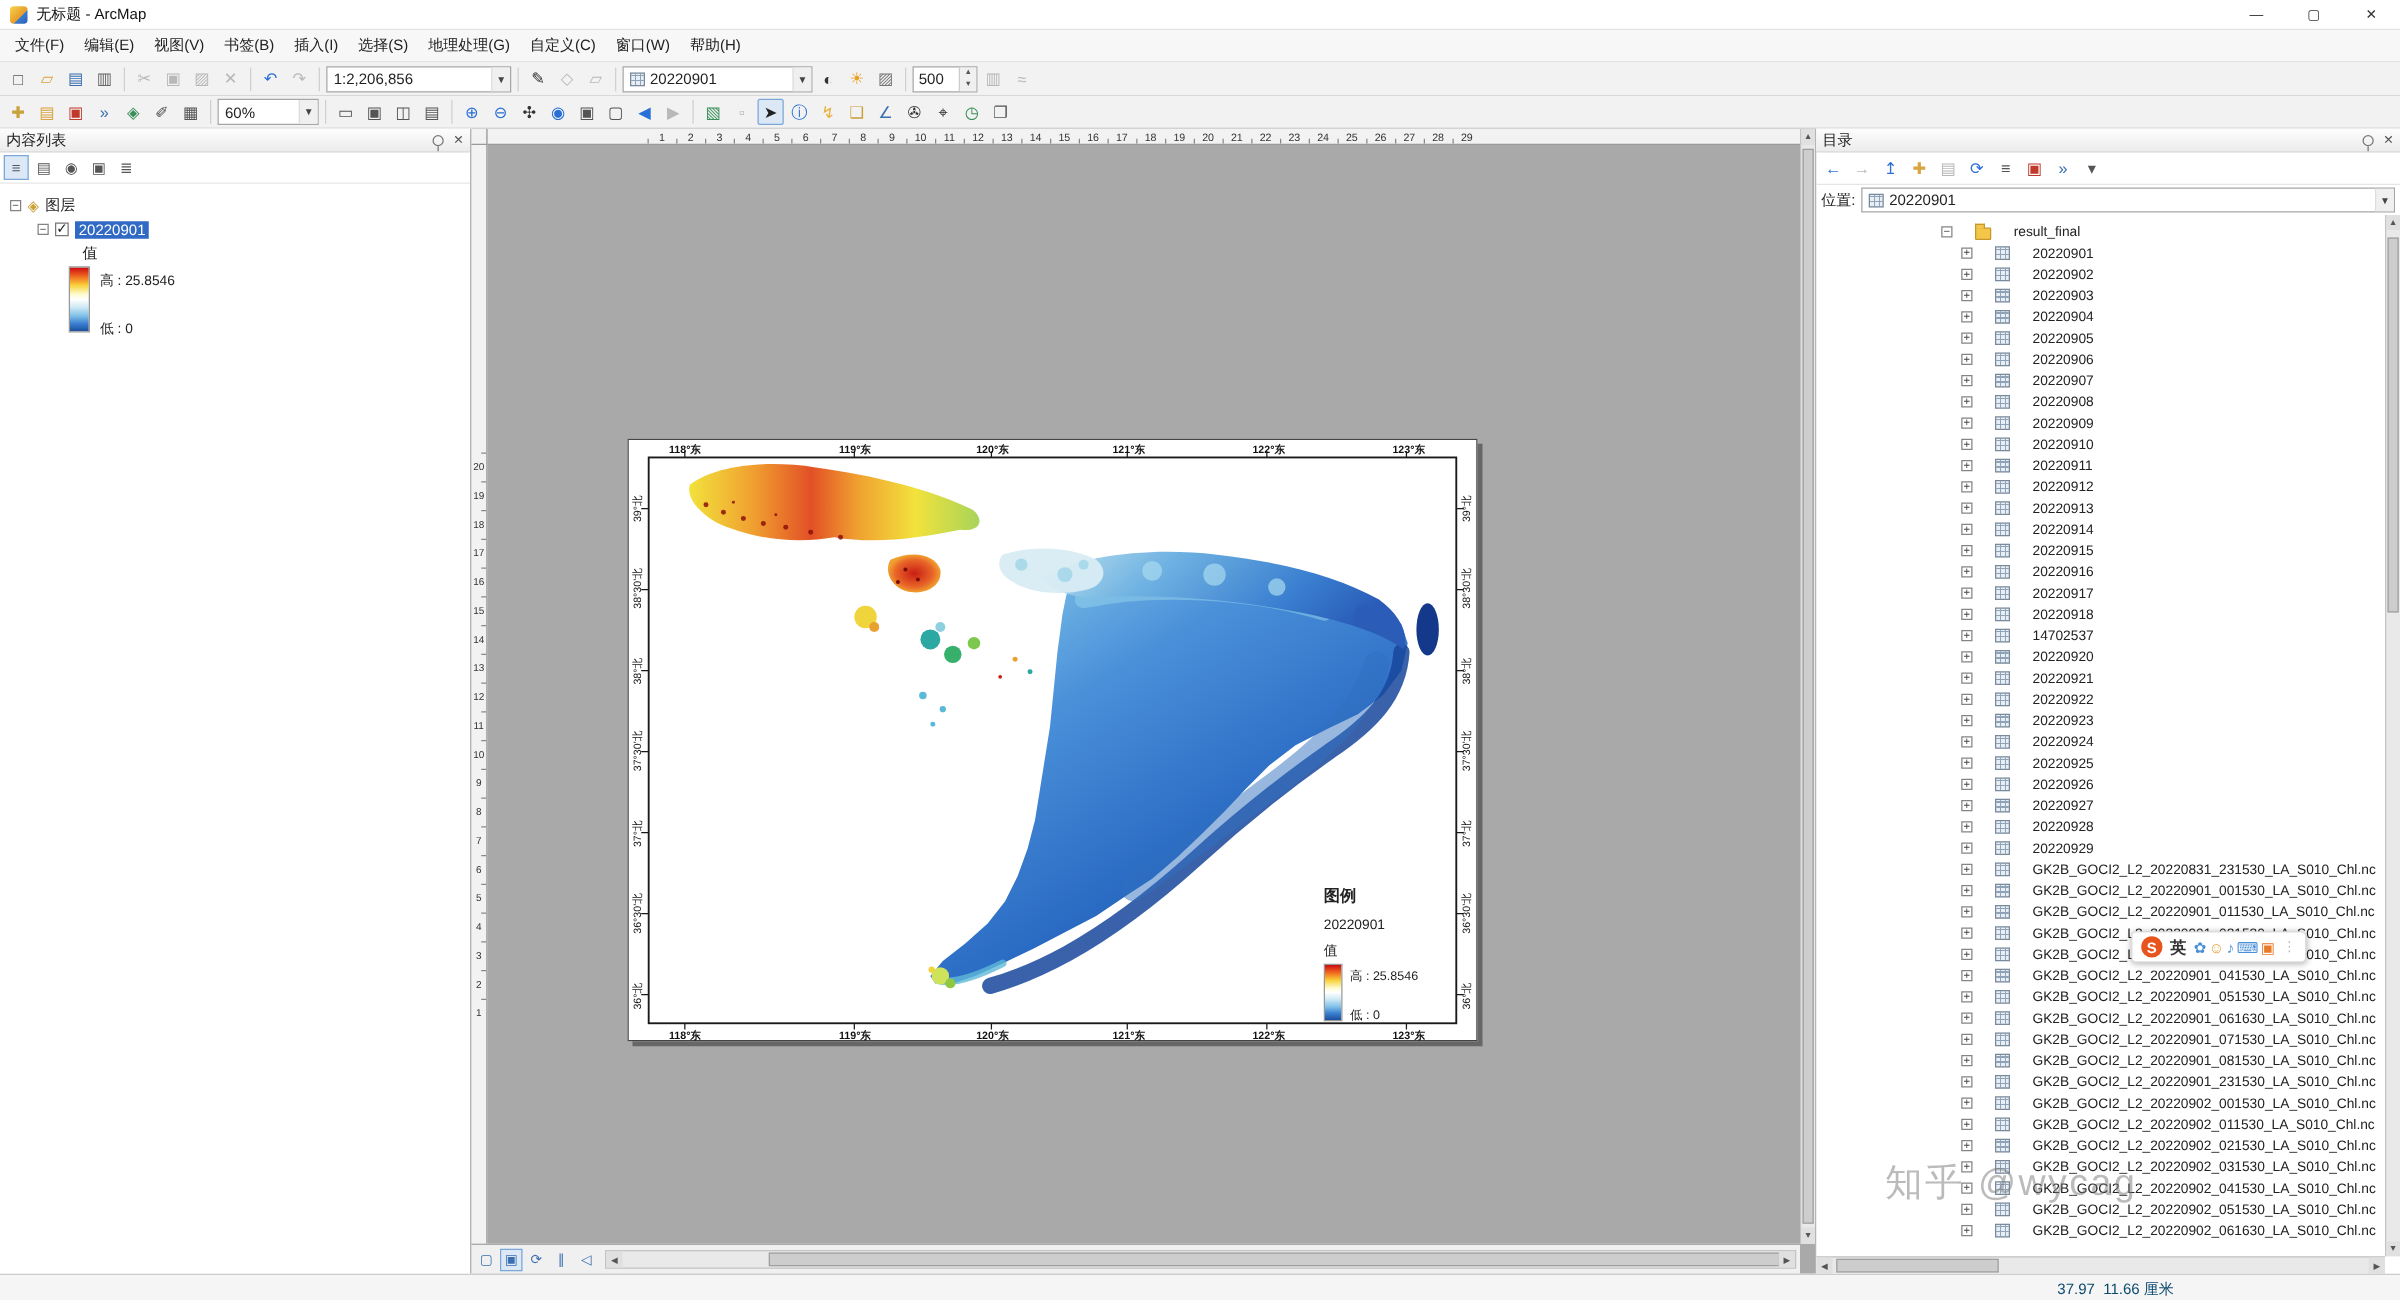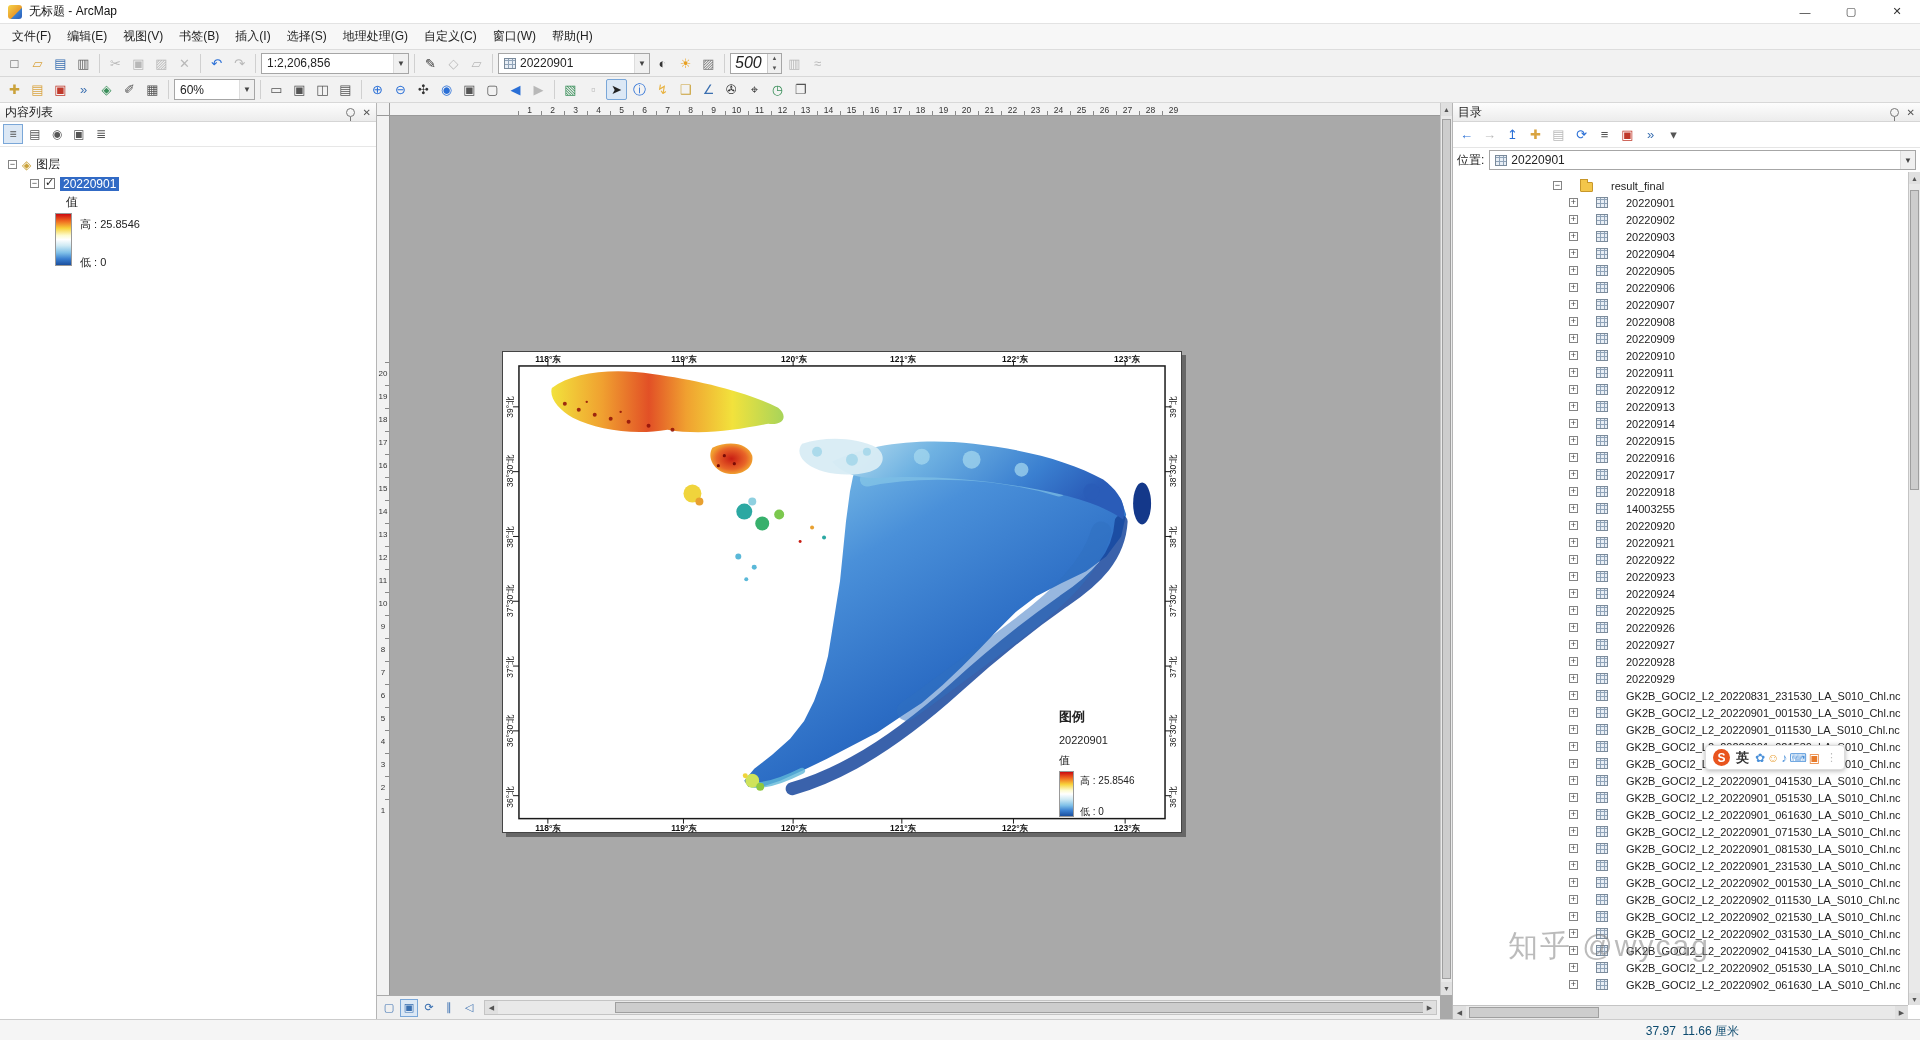--- a/index.html
+++ b/index.html
@@ -22,21 +22,21 @@
   .tb1{height:27px;} .tb2{height:26px;}
   .tb-group{display:flex;align-items:center;gap:2px;}
   .tbtn{min-width:21px;height:21px;display:flex;align-items:center;justify-content:center;font-size:13px;border:1px solid transparent;border-radius:2px;color:#444;}
   .tbtn.disabled{color:#b8b8b8 !important;}
   .tbtn.active{border:1px solid #7aa7d8;background:#dce8f5;}
   .tb-sep{width:1px;height:19px;background:#d0d0d0;margin:0 3px;}
   .combo{display:flex;align-items:center;height:21px;background:#fff;border:1px solid #a6a6a6;font-size:12px;padding-left:5px;}
   .combo .cval{flex:1;white-space:nowrap;overflow:hidden;}
   .combo .arrow{width:15px;height:100%;display:flex;align-items:center;justify-content:center;font-size:8px;color:#444;border-left:1px solid #ddd;margin-left:4px;background:#f0f0f0;}
   .spinbox{display:flex;height:21px;border:1px solid #a6a6a6;background:#fff;}
-  .spin-val{width:36px;padding:0 4px;display:flex;align-items:center;font-size:16px;font-style:italic;}
+  .spin-val{width:36px;padding:0 4px;display:flex;align-items:center;font-size:12px;}
   .spin-btns{display:flex;flex-direction:column;width:14px;border-left:1px solid #ccc;}
   .spin-btns span{flex:1;display:flex;align-items:center;justify-content:center;font-size:6px;color:#555;background:#f0f0f0;}
   
   .main{position:absolute;top:103px;left:0;right:0;bottom:21px;display:flex;}
   
   .panel-header{height:19px;background:linear-gradient(#fdfdfd,#ececec);border-bottom:1px solid #d5d5d5;display:flex;align-items:center;padding:0 5px;font-size:12px;flex:none;}
   .panel-title{flex:1;}
   .pin-icon{width:9px;height:9px;border:1px solid #777;border-radius:50%;position:relative;margin-right:8px;}
   .pin-icon::after{content:"";position:absolute;left:3px;top:8px;width:1px;height:4px;background:#777;}
   .panel-close{font-size:10px;color:#555;}
@@ -709,21 +709,21 @@
 
             <div class="crow child">
               <span class="expander"></span>
               <span class="grid-icon"></span>
               <span class="clabel">20220918</span>
             </div>
 
             <div class="crow child">
               <span class="expander"></span>
               <span class="grid-icon"></span>
-              <span class="clabel">14003255</span>
+              <span class="clabel">14702537</span>
             </div>
 
             <div class="crow child">
               <span class="expander"></span>
               <span class="grid-icon"></span>
               <span class="clabel">20220920</span>
             </div>
 
             <div class="crow child">
               <span class="expander"></span>

